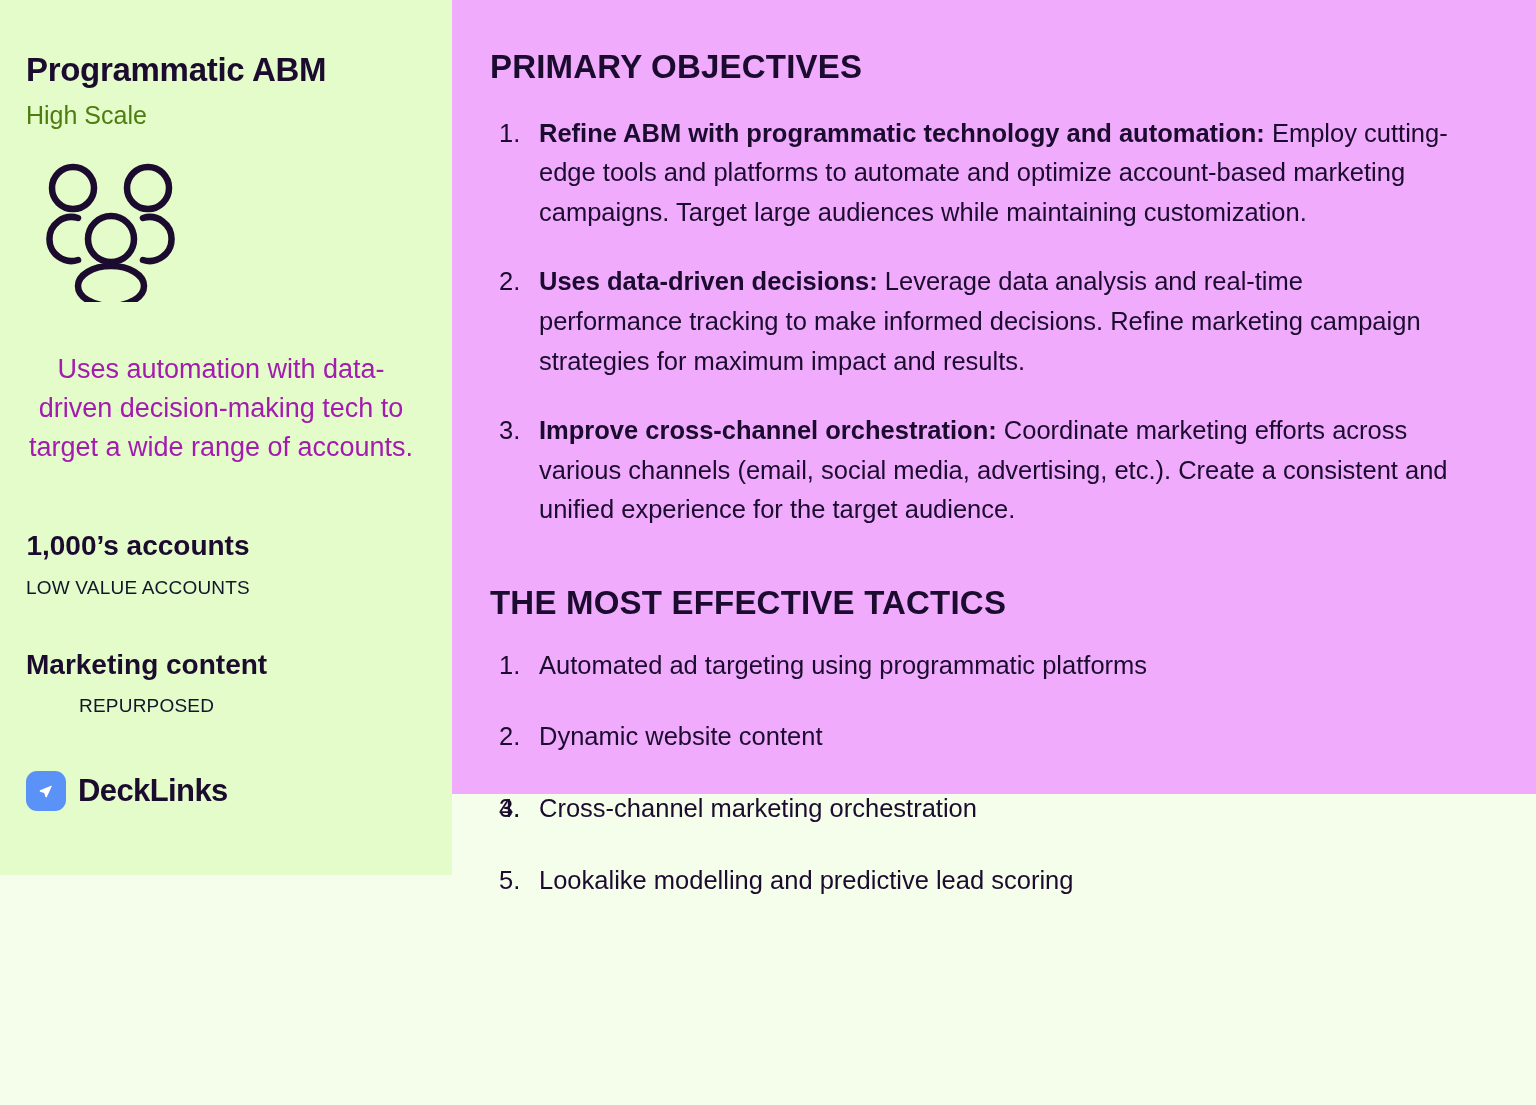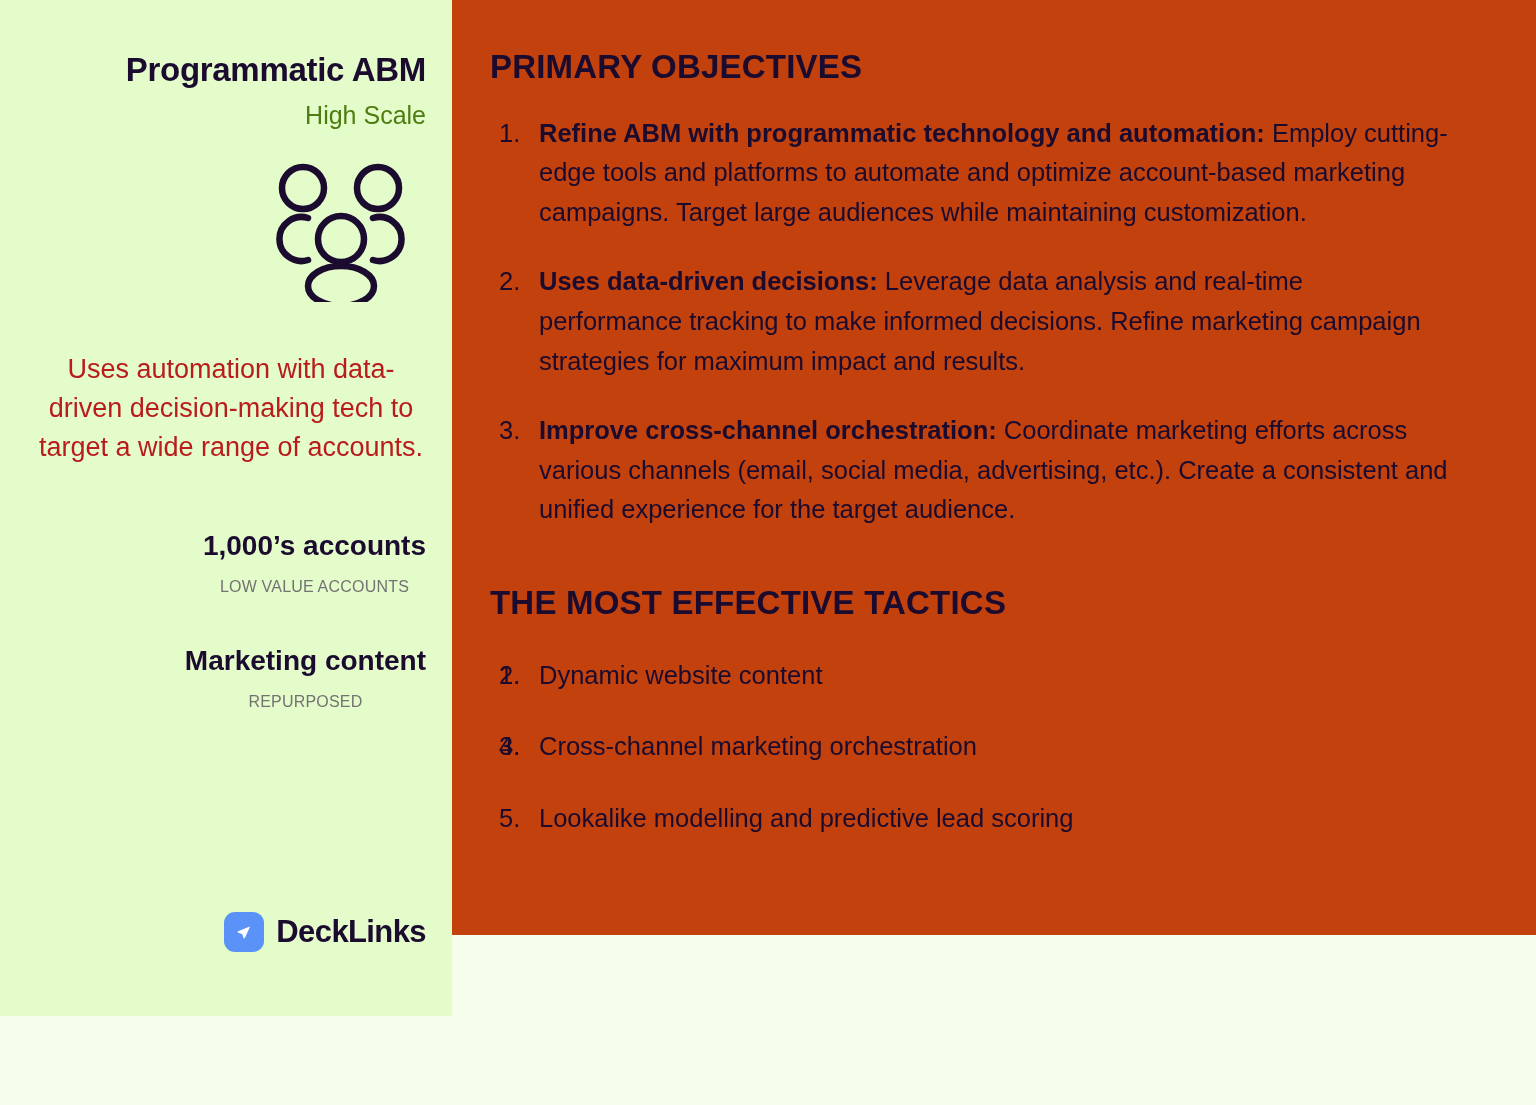--- a/index.html
+++ b/index.html
@@ -17,27 +17,27 @@
     position: relative;
     width: 1536px;
     height: 1105px;
     display: flex;
     background: #f5fdeb;
   }
 
   
   .left-panel {
     width: 452px;
-    height: 1016px;
+    height: 875px;
     background: #e4fbca;
     box-sizing: border-box;
     padding: 52px 26px 28px 26px;
     display: flex;
     flex-direction: column;
-    align-items: flex-end;
+    align-items: flex-start;
     flex: 0 0 452px;
   }
   .left-title {
     font-size: 33px;
     font-weight: bold;
     color: #1b0b2e;
     letter-spacing: -0.3px;
     text-align: center;
     line-height: 1.1;
   }
@@ -50,39 +50,39 @@
   }
   .icon-wrap {
     margin-top: 32px;
     width: 170px;
     height: 140px;
   }
   .left-desc {
     margin-top: 48px;
     font-size: 27px;
     line-height: 1.45;
-    color: #b91c1c;
+    color: #a21caf;
     text-align: center;
     max-width: 390px;
   }
   .stat-block {
     text-align: center;
   }
   .stat-block.first { margin-top: 62px; }
   .stat-block.second { margin-top: 48px; }
   .stat-value {
     font-size: 28px;
     font-weight: bold;
     color: #1b0b2e;
     line-height: 1.2;
   }
   .stat-label {
     margin-top: 14px;
-    font-size: 16px;
-    color: #737373;
+    font-size: 19px;
+    color: #0f172a;
     letter-spacing: 0.2px;
     line-height: 1.2;
   }
   .logo {
     margin-top: auto;
     margin-bottom: 36px;
     display: flex;
     align-items: center;
     gap: 12px;
   }
@@ -99,22 +99,22 @@
   .logo-text {
     font-size: 31px;
     font-weight: bold;
     color: #1b0b2e;
     letter-spacing: -0.6px;
   }
 
   
   .right-panel {
     flex: 1 1 auto;
-    height: 935px;
-    background: #c2410c;
+    height: 794px;
+    background: #f0abfc;
     box-sizing: border-box;
     padding: 48px 88px 20px 38px;
   }
   .section-heading {
     font-size: 33px;
     font-weight: bold;
     color: #1b0b2e;
     letter-spacing: 0.2px;
     line-height: 1.15;
   }
@@ -237,20 +237,21 @@
         <span class="lead">Improve cross-channel orchestration:</span> 
         <span>Coordinate marketing efforts across various channels (email, social media, advertising, etc.). Create a consistent and unified experience for the target audience.</span>
       </li>
     </ol>
 
     <div class="section-heading heading-2">THE MOST EFFECTIVE TACTICS</div>
 
     <ol class="tactics">
       <li>
         <span class="num">1.</span> 
+        <span>Automated ad targeting using programmatic platforms</span>
       </li>
       <li>
         <span class="num">2.</span> 
         <span>Dynamic website content</span>
       </li>
       <li>
         <span class="num">3.</span> 
       </li>
       <li>
         <span class="num">4.</span> 

